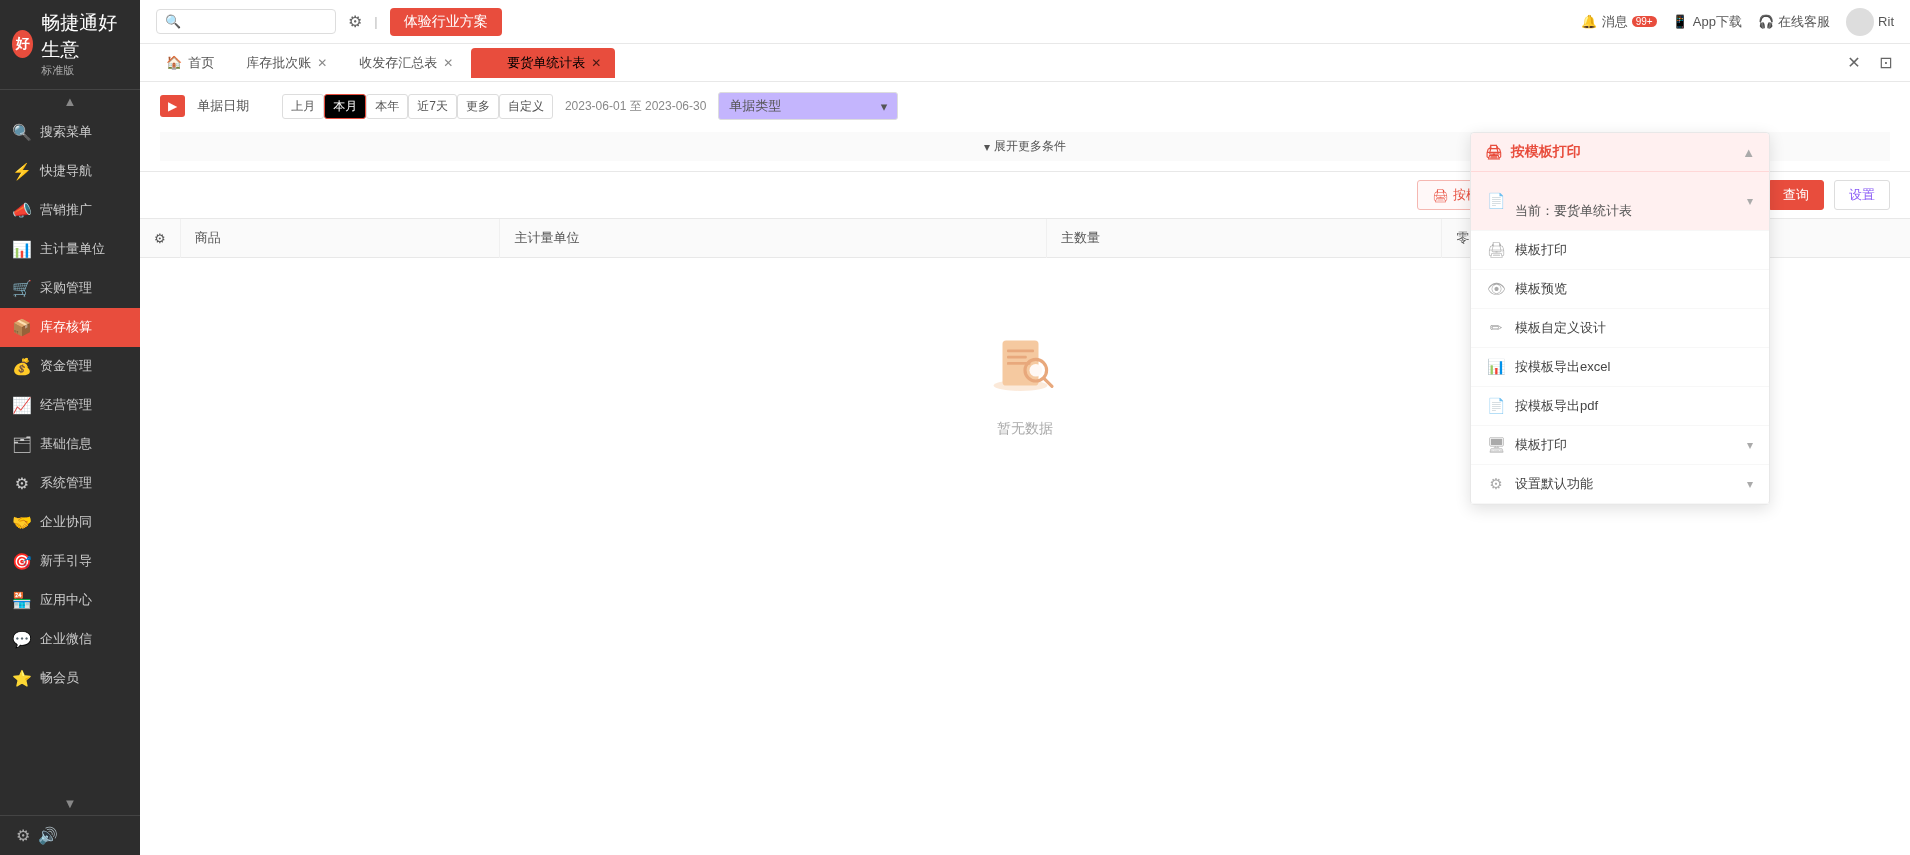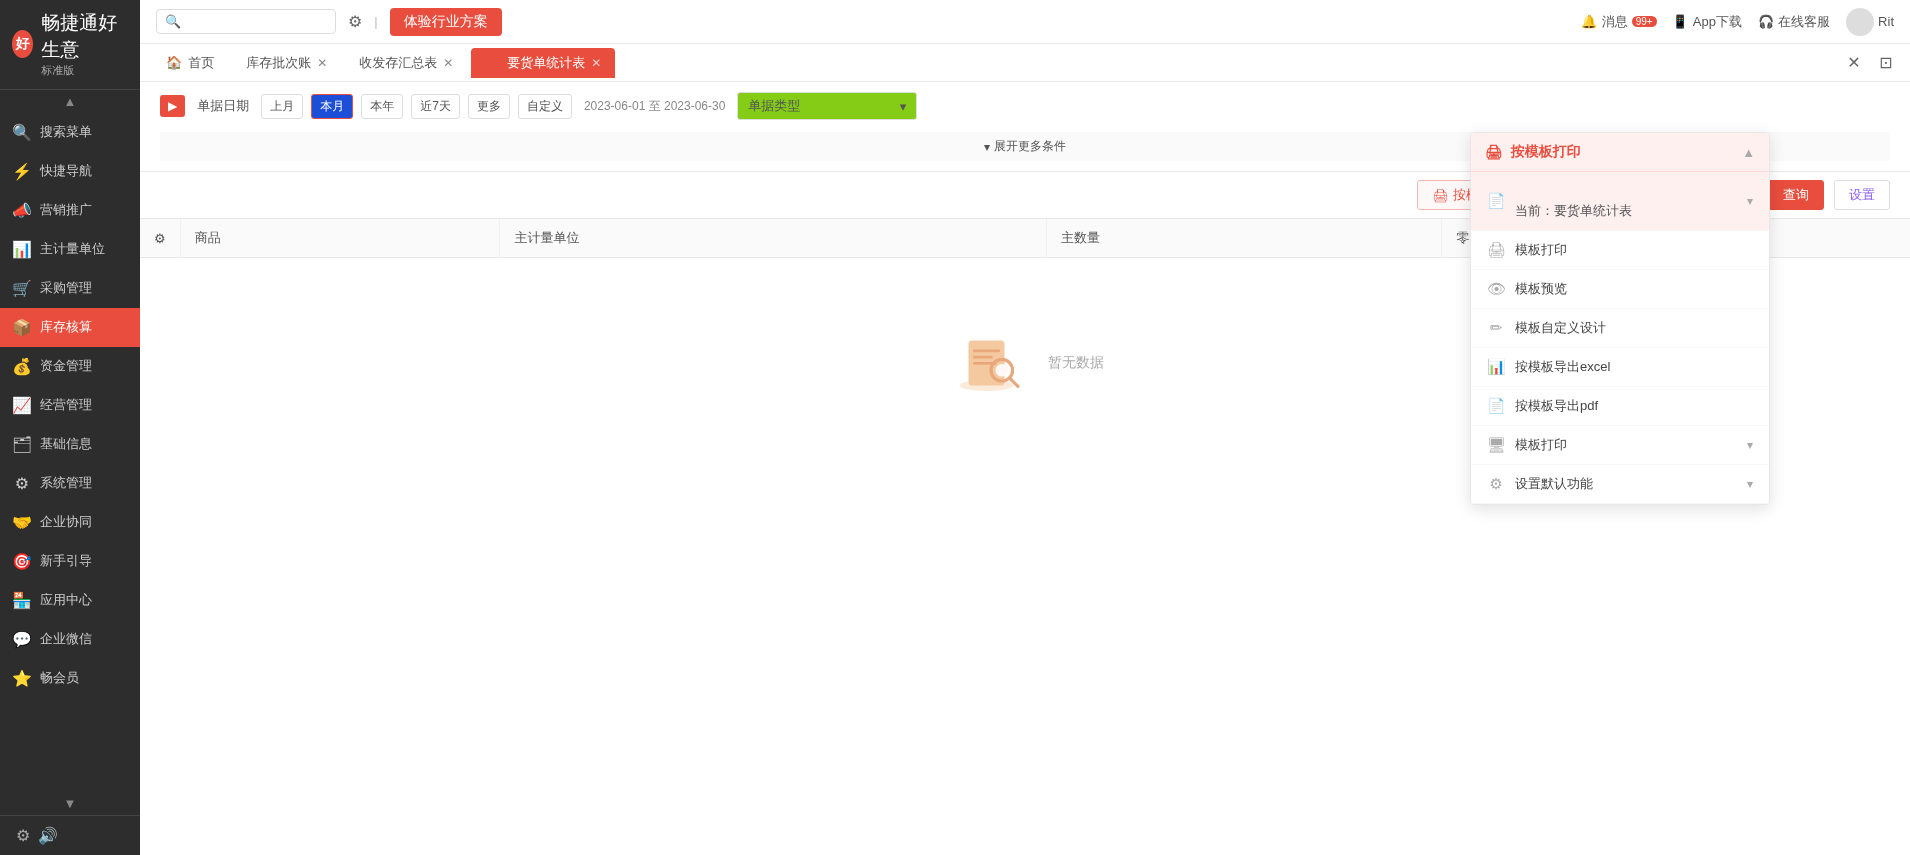--- a/index.html
+++ b/index.html
@@ -154,21 +154,21 @@
       display: flex;
       align-items: center;
       gap: 6px;
       padding: 6px 14px;
       cursor: pointer;
       font-size: 13px;
       color: #555;
       border-radius: 4px 4px 0 0;
       white-space: nowrap;
     }
-    .tab.active { background: #e84d3d; color: #ffffff; padding-left: 36px; }
+    .tab.active { background: #e84d3d; color: #000000; padding-left: 36px; }
     .tab-close { font-size: 12px; opacity: 0.7; }
     .tab-home { color: #555; }
     .tabs-right {
       margin-left: auto;
       display: flex;
       gap: 8px;
       align-items: center;
     }
     .tabs-action-btn {
       width: 24px;
@@ -219,48 +219,49 @@
       border: none;
       border-radius: 3px;
       padding: 4px 8px;
       cursor: pointer;
       font-size: 12px;
     }
     .filter-label { color: #555; font-size: 13px; }
     .filter-date-group {
       display: flex;
       align-items: center;
-      gap: 8px;
+      gap: 0;
+      margin-left: 21px;
     }
     .filter-date-btn {
       padding: 3px 8px;
       border: 1px solid #ddd;
       background: #fff;
       cursor: pointer;
       font-size: 12px;
       color: #555;
       border-radius: 3px;
       font-family: inherit;
     }
     .filter-date-btn.active {
-      background: #1d4ed8;
+      background: #000000;
       color: #fff;
       border-color: #e84d3d;
     }
     .filter-date-range { color: #888; font-size: 12px; }
     .filter-select {
       display: flex;
       align-items: center;
       border: 1px solid #ddd;
       border-radius: 3px;
       padding: 4px 10px;
       gap: 6px;
       min-width: 180px;
       cursor: pointer;
-      background: #84cc16;
+      background: #c4b5fd;
       color: #555;
     }
     .filter-more-btn {
       display: flex;
       align-items: center;
       justify-content: center;
       gap: 4px;
       width: 100%;
       padding: 6px;
       color: #555;
@@ -330,21 +331,21 @@
       font-weight: normal;
       font-size: 13px;
       border-right: 1px solid #f0f0f0;
     }
     th:last-child { border-right: none; }
     .th-settings { width: 40px; text-align: center; }
 
     
     .empty-state {
       display: flex;
-      flex-direction: row;
+      flex-direction: column;
       align-items: center;
       justify-content: center;
       padding: 60px 20px;
       color: #aaa;
       font-size: 14px;
       gap: 12px;
     }
     .empty-icon {
       width: 90px;
       height: 90px;

